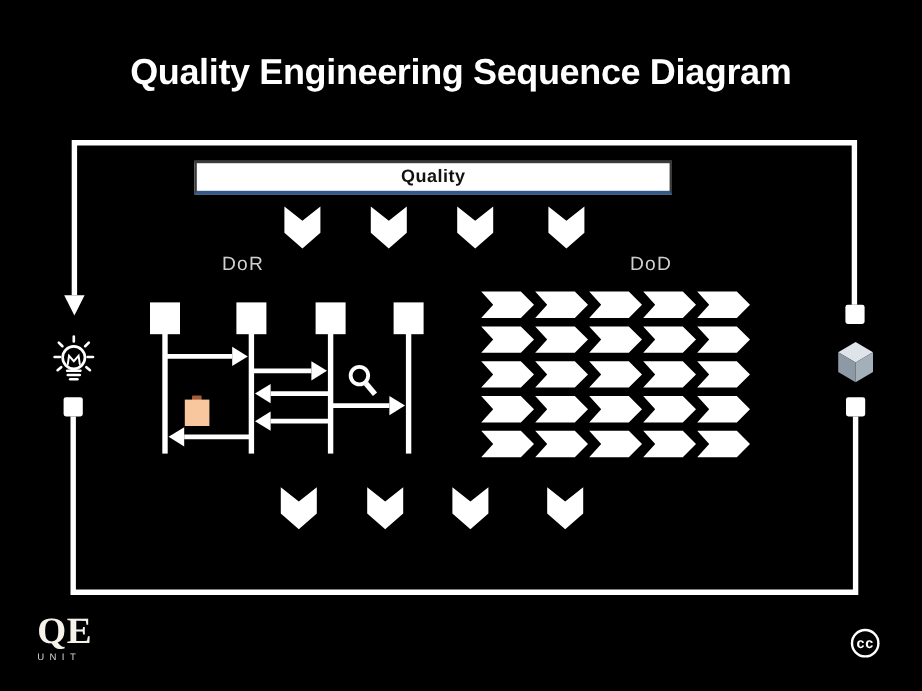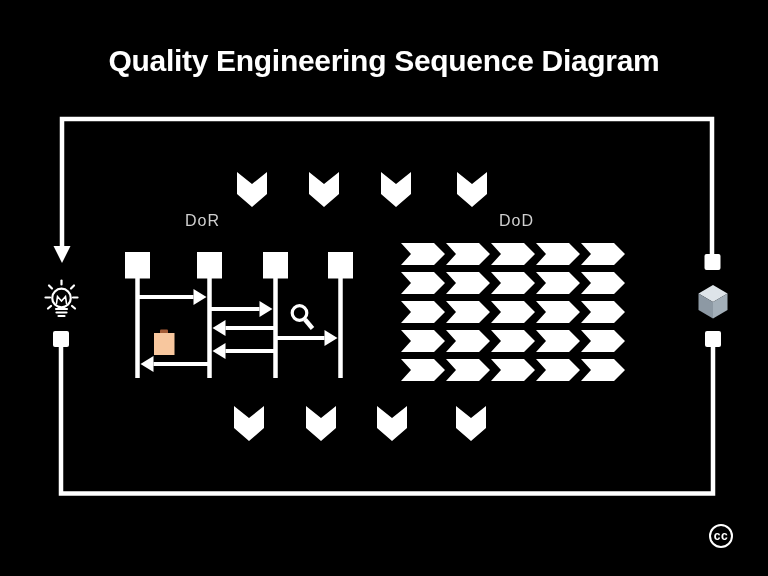--- a/index.html
+++ b/index.html
@@ -11,21 +11,21 @@
   .banner{position:absolute;left:162px;width:398px;height:28px;box-sizing:border-box;
           background:var(--banner-fill,#fff);border:2px solid var(--banner-border-dark,#3a3a3a);
           border-bottom:3px solid var(--banner-border-blue,#33588c);
           display:flex;align-items:center;justify-content:center;
           font-weight:bold;font-size:15px;color:#121212;letter-spacing:.4px;}
   .banner.quality{top:134px;}
   .banner.speed{top:453px;}
   .stage-label{position:absolute;top:212px;width:70px;
                color:var(--stage-label,#cfcfcf);font-size:16px;letter-spacing:1px;}
   .stage-label.dor{left:185px;}
-  .stage-label.dod{left:499px;}
+  .stage-label.dod{left:525px;}
   .logo{position:absolute;left:31px;top:510px;color:#f6f2ea;}
   .logo .main{font-family:"Liberation Serif",serif;font-size:31px;font-weight:700;
               line-height:32px;letter-spacing:.5px;}
   .logo .sub{font-size:8px;letter-spacing:4.5px;color:#d7d3cb;margin-top:1px;}
   .cc-badge{position:absolute;left:709px;top:524px;width:24px;height:24px;box-sizing:border-box;
             border:2.5px solid #fff;border-radius:50%;display:flex;align-items:center;
             justify-content:center;color:#fff;font-size:12px;font-weight:bold;letter-spacing:.5px;}
   .note-body{fill:var(--note-fill,#f8c79e);}
   .note-tab{fill:var(--note-tab,#a55c36);}
   .cube-top{fill:var(--cube-top,#dee4e9);}
@@ -154,19 +154,24 @@
         <polygon points="0,0 15,12 30,0 30,22 15,35 0,22" fill="#fff" transform="translate(457,172)"></polygon>
       </g>
     <g>
         <polygon points="0,0 15,12 30,0 30,22 15,35 0,22" fill="#fff" transform="translate(234,406)"></polygon>
         <polygon points="0,0 15,12 30,0 30,22 15,35 0,22" fill="#fff" transform="translate(306,406)"></polygon>
         <polygon points="0,0 15,12 30,0 30,22 15,35 0,22" fill="#fff" transform="translate(377,406)"></polygon>
         <polygon points="0,0 15,12 30,0 30,22 15,35 0,22" fill="#fff" transform="translate(456,406)"></polygon>
       </g>
   </svg>
 
+  <div class="banner quality">Quality</div>
 
   <div class="stage-label dor">DoR</div>
   <div class="stage-label dod">DoD</div>
 
+  <div class="logo">
+    <div class="main">QE</div>
+    <div class="sub">UNIT</div>
+  </div>
   <div class="cc-badge">cc</div>
 
 </div>
 
 </body></html>

